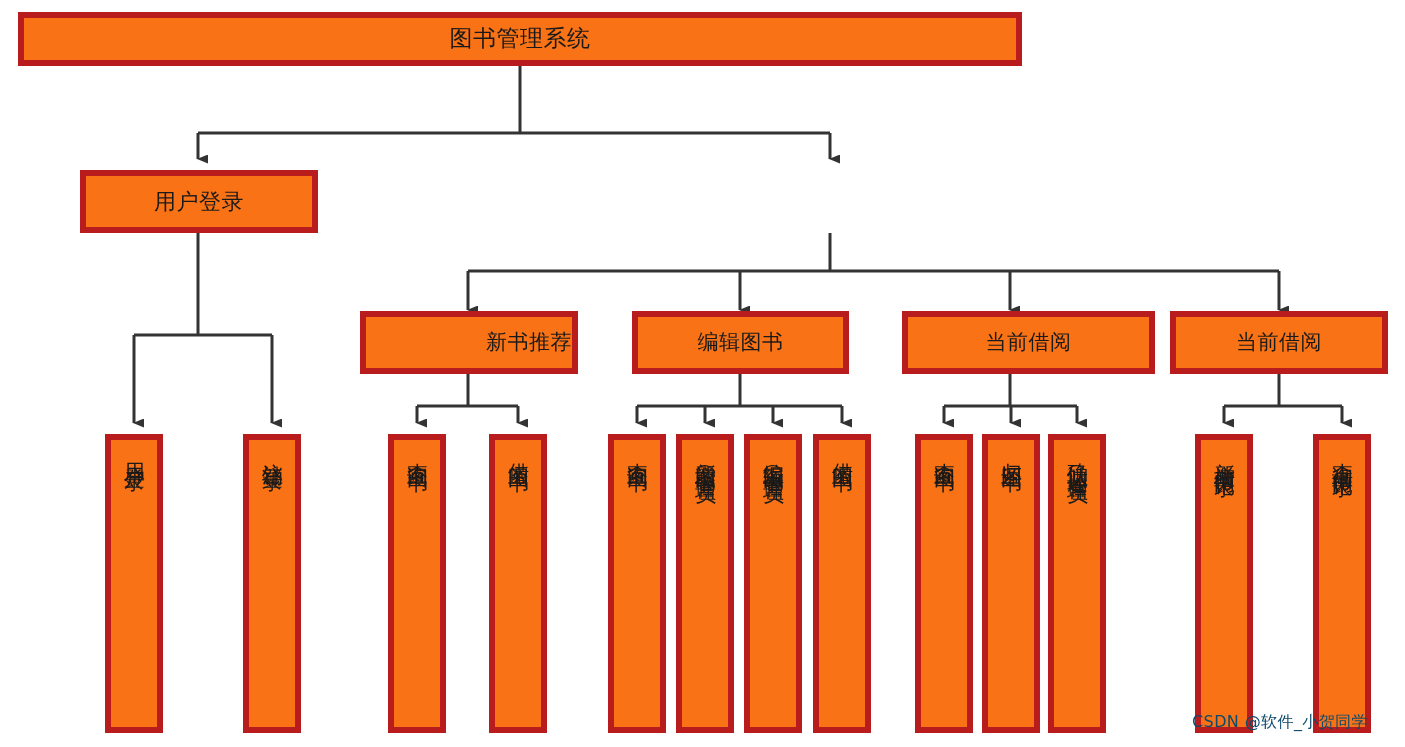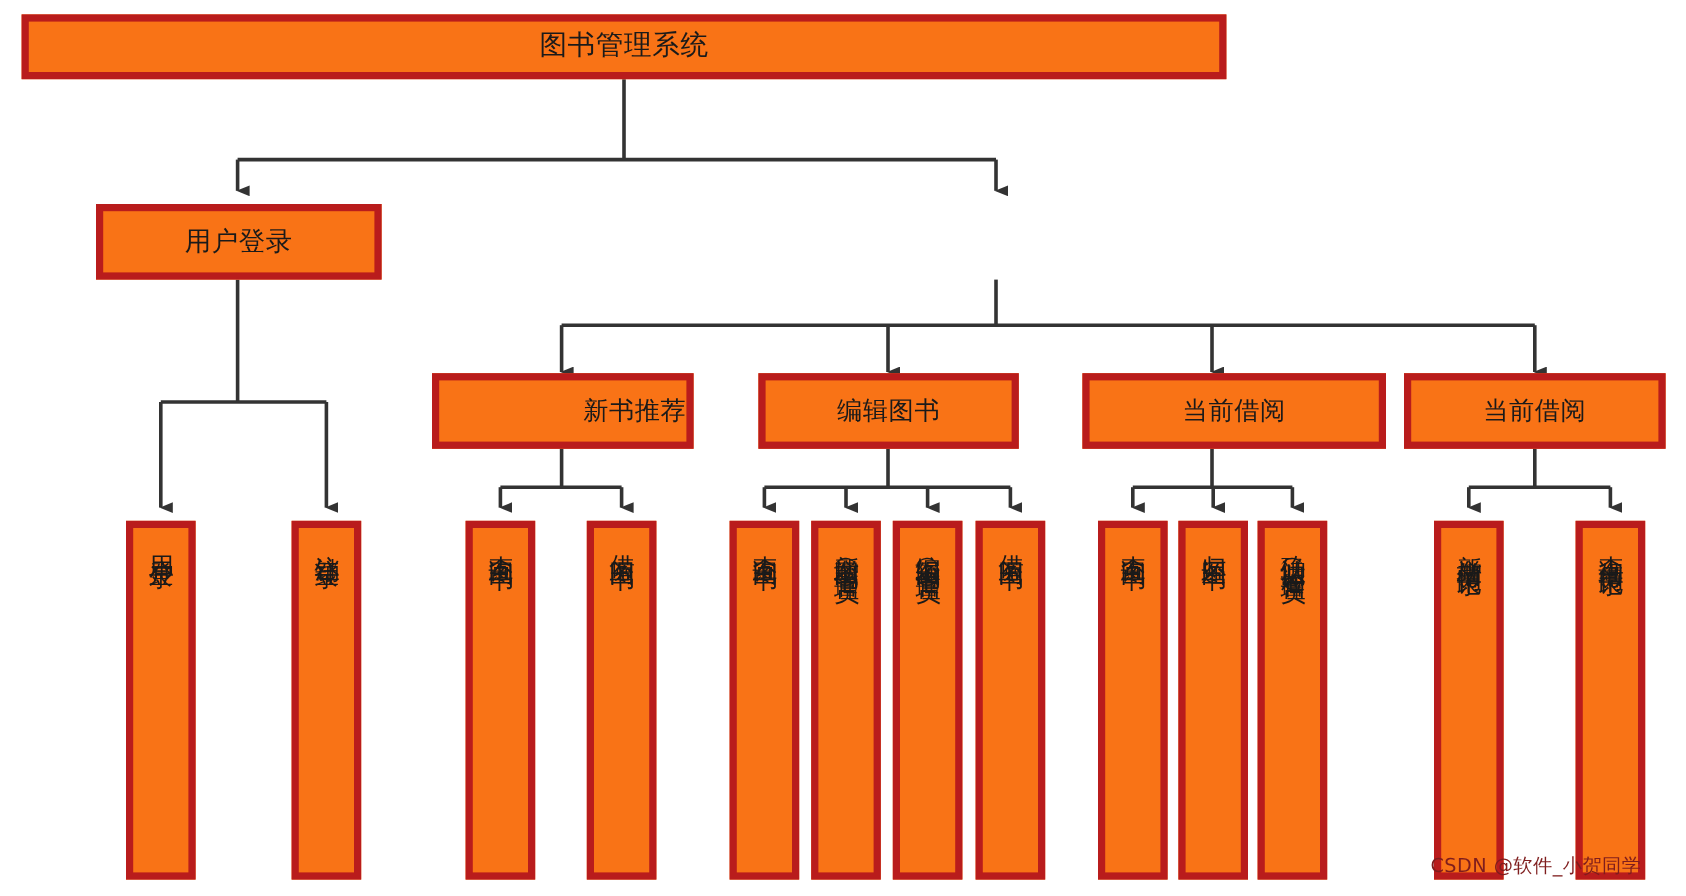--- a/index.html
+++ b/index.html
@@ -58,21 +58,21 @@
     letter-spacing: 3px;
     line-height: 1.0;
     white-space: normal;
     max-height: 285px;
   }
   .watermark {
     position: absolute;
     left: 1192px;
     top: 712px;
     font-size: 16px;
-    color: #7f1d1d;
+    color: #0c4a6e;
     letter-spacing: 0.4px;
     white-space: nowrap;
     z-index: 3;
     font-family: "DejaVu Sans", "Liberation Sans", sans-serif;
   }
 </style>
 </head>
 <body>
 
 <div id="diagram-root">

